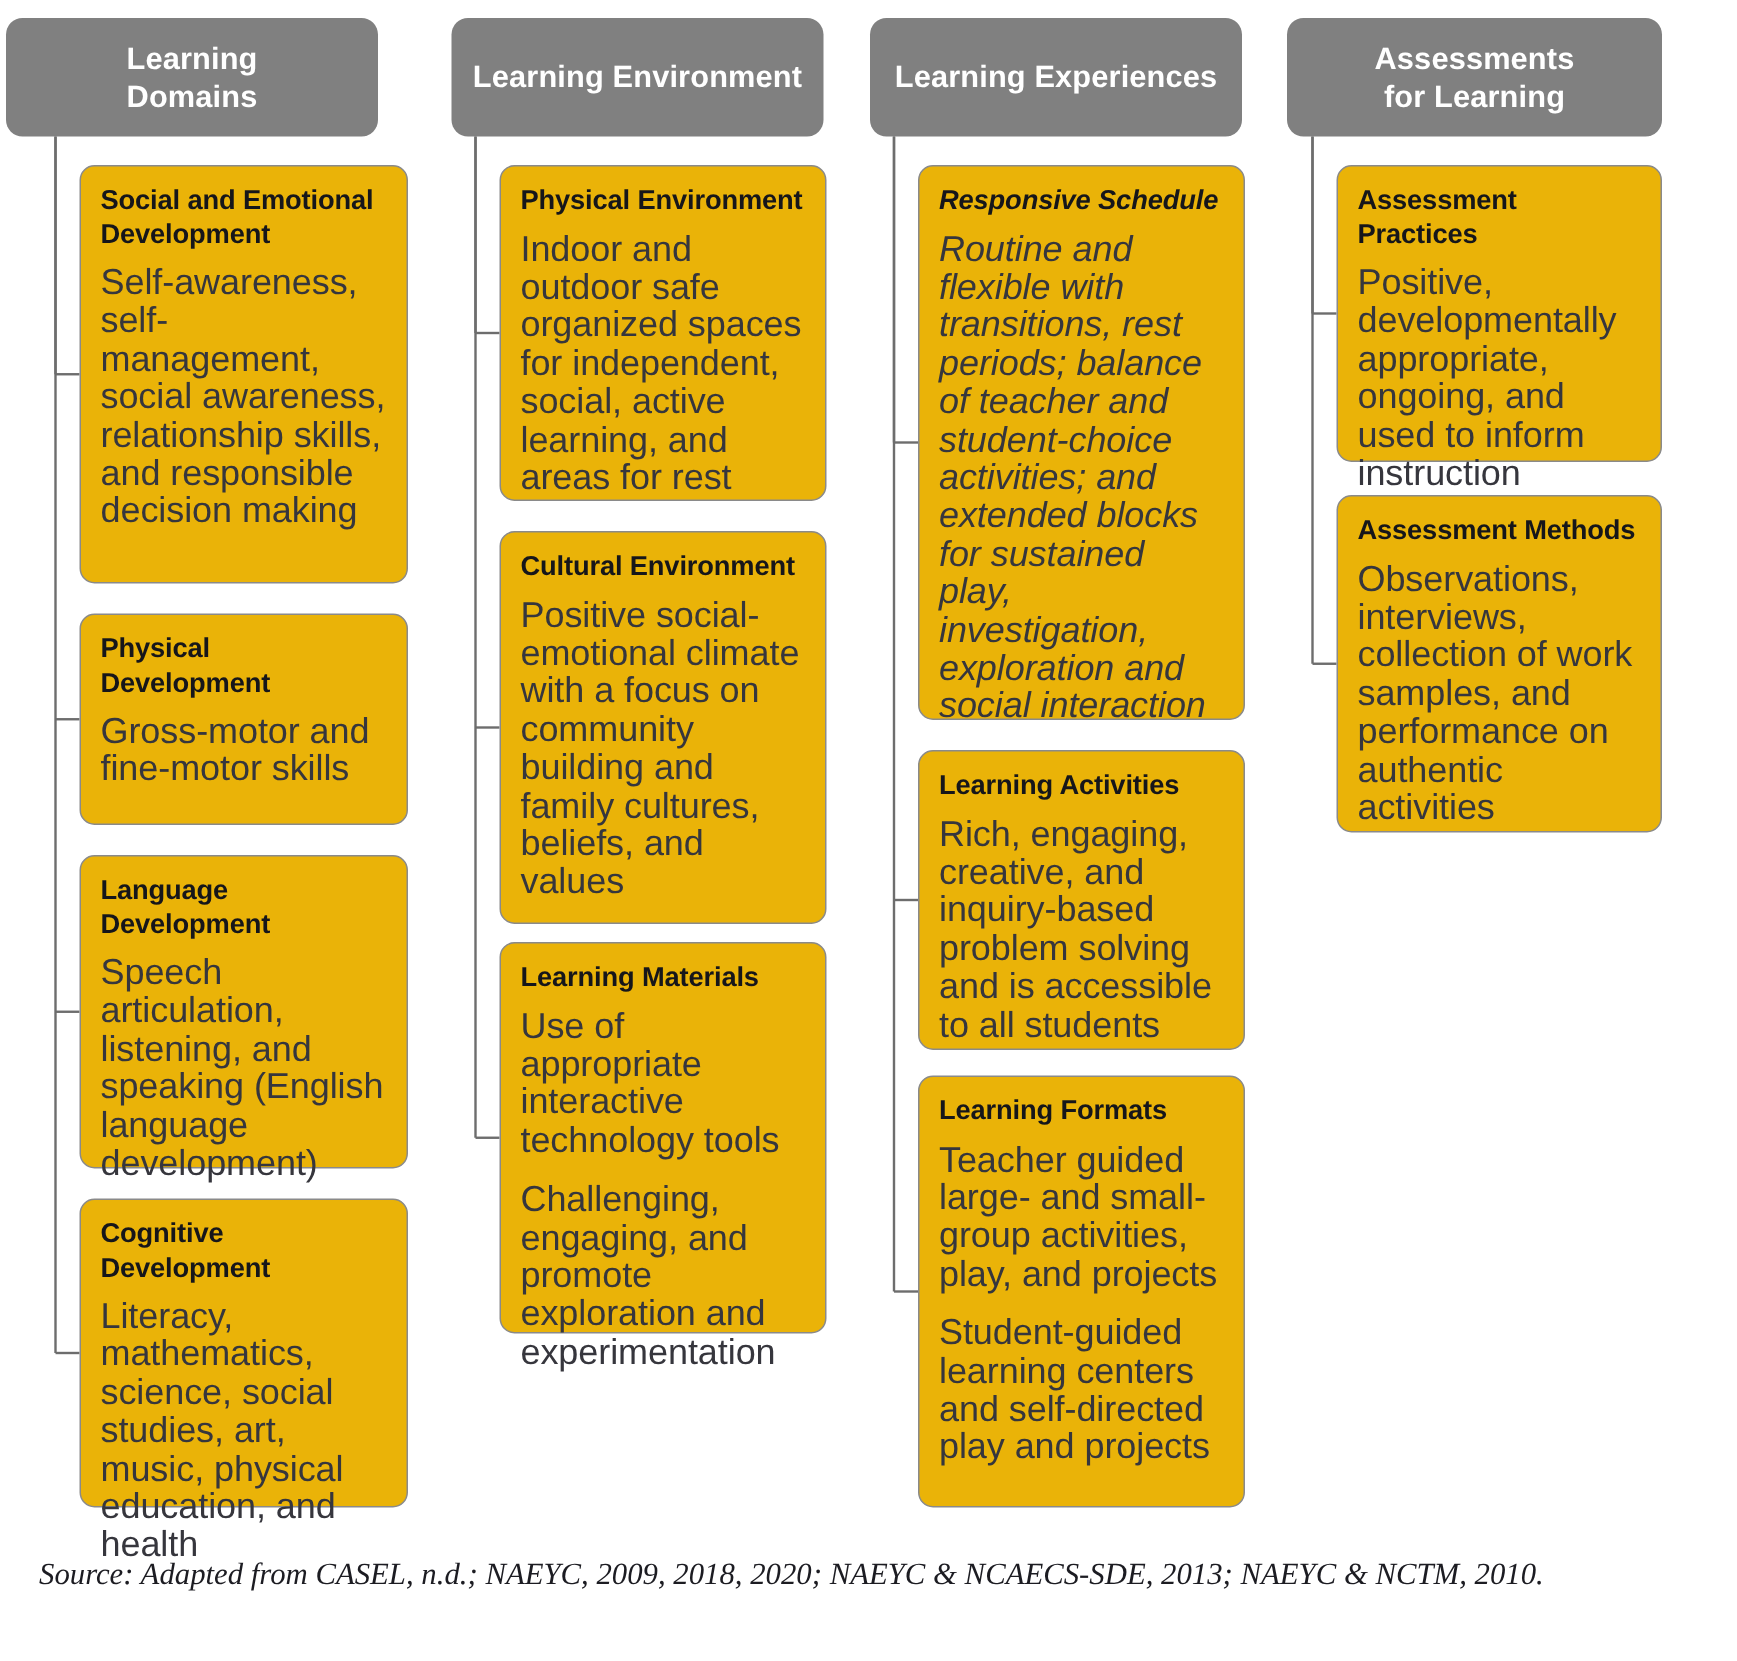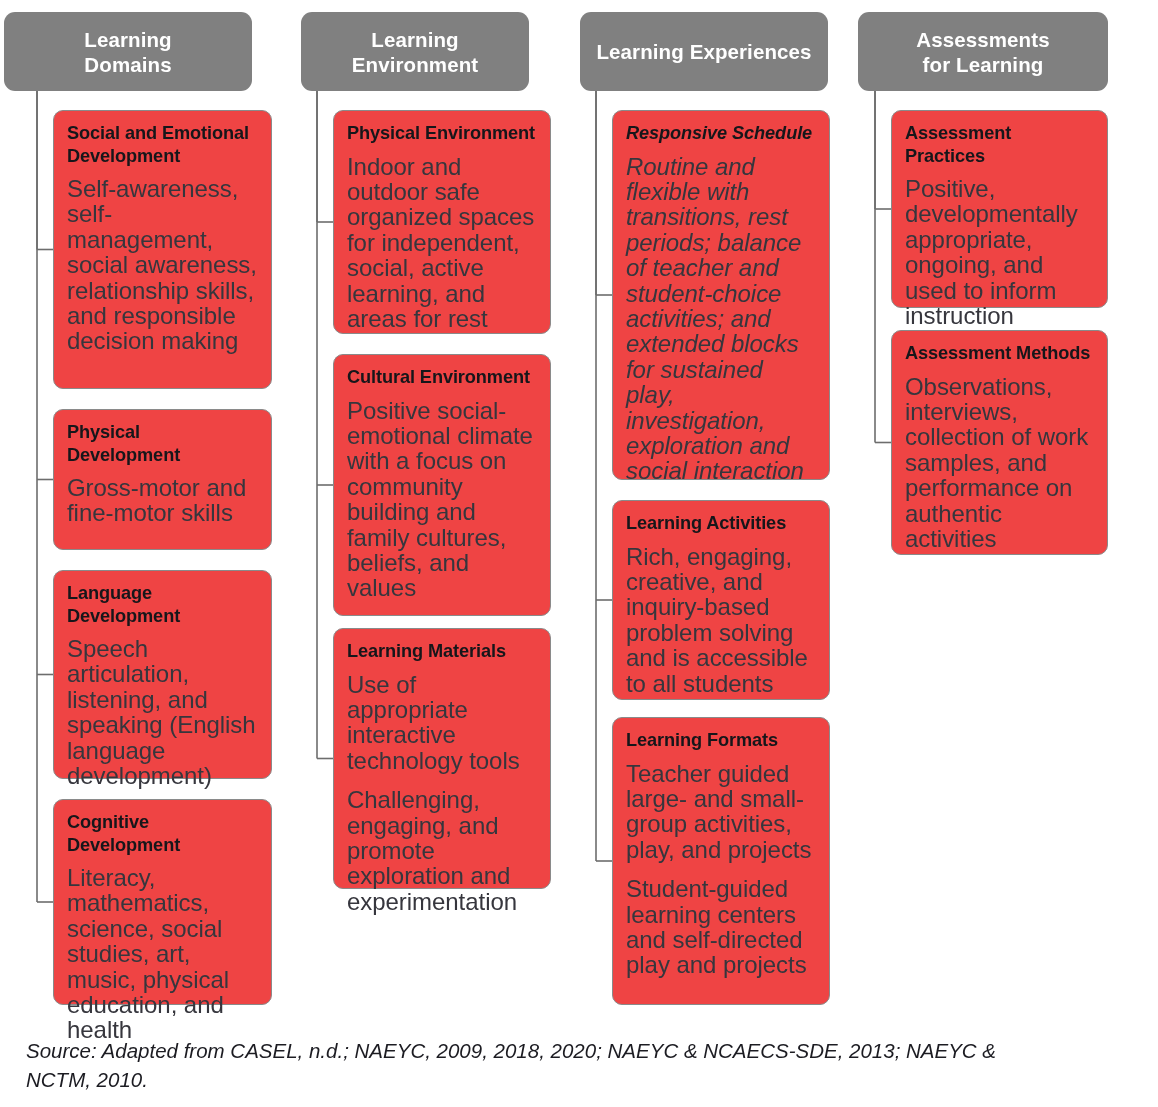--- a/index.html
+++ b/index.html
@@ -53,21 +53,21 @@
     height: 79px;
     box-sizing: border-box;
     padding: 0 10px;
   }
   .col-header .hdr-line { display: block; }
 
   
   .card {
     position: absolute;
     box-sizing: border-box;
-    background: #ef4444;
+    background: #eab308;
     border: 1.3px solid #8a8a8a;
     border-radius: 10px;
     padding: 11px 13px 12px 13px;
   }
   .card-title {
     color: #16161a;
     font-weight: bold;
     font-size: 18.2px;
     line-height: 22.5px;
     margin: 0 0 9px 0;
@@ -81,21 +81,21 @@
     letter-spacing: -0.05px;
   }
   .card-body + .card-body { margin-top: 14px; }
 
   
   #source-note {
     position: absolute;
     left: 26px;
     top: 1036px;
     width: 1010px;
-    font-family: Liberation Sans, sans-serif;
+    font-family: Liberation Serif, serif;
     font-style: italic;
     font-size: 20.5px;
     line-height: 29px;
     color: #1c1c22;
   }
 </style>
 </head>
 <body>
 
 <div id="diagram">
@@ -139,21 +139,21 @@
         <div class="card-body">Gross-motor and fine-motor skills</div>
       </div>
       <div class="card" style="left: 53px; top: 570px; width: 219px; height: 209px;">
         <div class="card-title">Language Development</div>
         <div class="card-body">Speech articulation, listening, and speaking (English language development)</div>
       </div>
       <div class="card" style="left: 53px; top: 799px; width: 219px; height: 206px;">
         <div class="card-title">Cognitive Development</div>
         <div class="card-body">Literacy, mathematics, science, social studies, art, music, physical education, and health</div>
       </div>
-      <div class="col-header" style="left: 301px; width: 228px;">
+      <div class="col-header" style="left: 301px; width: 248px;">
         <div>
           <span class="hdr-line">Learning Environment</span>
         </div>
       </div>
       <div class="card" style="left: 333px; top: 110px; width: 218px; height: 224px;">
         <div class="card-title">Physical Environment</div>
         <div class="card-body">Indoor and outdoor safe organized spaces for independent, social, active learning, and areas for rest</div>
       </div>
       <div class="card" style="left: 333px; top: 354px; width: 218px; height: 262px;">
         <div class="card-title">Cultural Environment</div>

